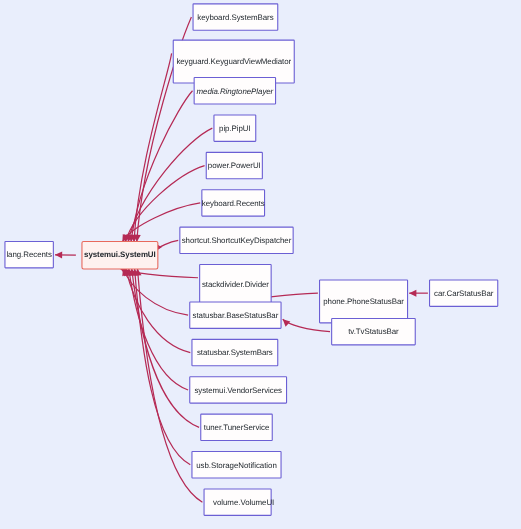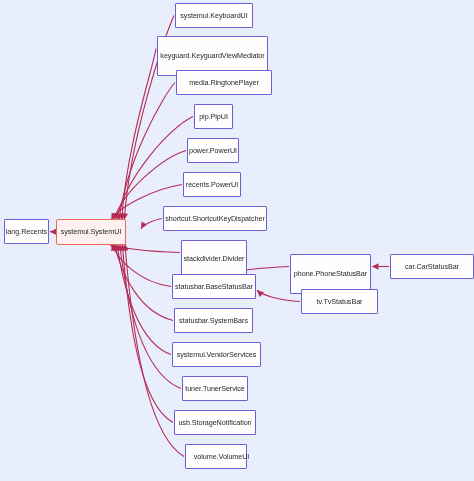--- a/index.html
+++ b/index.html
@@ -89,40 +89,40 @@
       <polygon points="218.9,275 223.63331884904576,269.51495736814485 226.13359325286964,275.40636024908787" fill="#b52a55"></polygon>
       <path d="M300,301.5 C278.60645248083966,300.375 262.16,294.975 257,290.25" fill="none" stroke="#b52a55" stroke-width="1.1"></path>
       <polygon points="257,290.25 263.954890910847,292.2796532753696 259.63273922272504,296.9997173411281" fill="#b52a55"></polygon>
       <path d="M389,266.5 L372,266.5" fill="none" stroke="#b52a55" stroke-width="1.1"></path>
       <polygon points="372,266.5 378.5,263.3 378.5,269.7" fill="#b52a55"></polygon>
     </svg>
   <div id="node-layer">
       <div class="node" style="left: 4px; top: 219px; width: 45px; height: 25px;">
         <span class="label">lang.Recents</span>
       </div>
-      <div class="node highlight" style="left: 56px; top: 219px; width: 70px; height: 26px;">
+      <div class="node highlight" style="left: 74px; top: 219px; width: 70px; height: 26px; font-weight: bold;">
         <span class="label">systemui.SystemUI</span>
       </div>
       <div class="node" style="left: 175px; top: 3px; width: 78px; height: 25px;">
-        <span class="label">systemui.KeyboardUI</span>
+        <span class="label">keyboard.SystemBars</span>
       </div>
       <div class="node" style="left: 157px; top: 36px; width: 111px; height: 40px;">
         <span class="label">keyguard.KeyguardViewMediator</span>
       </div>
-      <div class="node" style="left: 176px; top: 70px; width: 96px; height: 25px;">
+      <div class="node" style="left: 176px; top: 70px; width: 75px; height: 25px; font-style: italic;">
         <span class="label">media.RingtonePlayer</span>
       </div>
       <div class="node" style="left: 194px; top: 104px; width: 39px; height: 25px;">
         <span class="label">pip.PipUI</span>
       </div>
       <div class="node" style="left: 187px; top: 138px; width: 52px; height: 25px;">
         <span class="label">power.PowerUI</span>
       </div>
       <div class="node" style="left: 183px; top: 172px; width: 58px; height: 25px;">
-        <span class="label">recents.PowerUI</span>
+        <span class="label">keyboard.Recents</span>
       </div>
       <div class="node" style="left: 163px; top: 206px; width: 104px; height: 25px;">
         <span class="label">shortcut.ShortcutKeyDispatcher</span>
       </div>
       <div class="node" style="left: 181px; top: 240px; width: 66px; height: 38px;">
         <span class="label">stackdivider.Divider</span>
       </div>
       <div class="node" style="left: 172px; top: 274px; width: 84px; height: 25px;">
         <span class="label">statusbar.BaseStatusBar</span>
       </div>
@@ -137,20 +137,20 @@
       </div>
       <div class="node" style="left: 174px; top: 410px; width: 82px; height: 25px;">
         <span class="label">usb.StorageNotification</span>
       </div>
       <div class="node" style="left: 185px; top: 444px; width: 62px; height: 25px; padding-left: 11px;">
         <span class="label">volume.VolumeUI</span>
       </div>
       <div class="node" style="left: 290px; top: 254px; width: 81px; height: 40px;">
         <span class="label">phone.PhoneStatusBar</span>
       </div>
-      <div class="node" style="left: 390px; top: 254px; width: 84px; height: 25px;">
+      <div class="node" style="left: 390px; top: 254px; width: 63px; height: 25px;">
         <span class="label">car.CarStatusBar</span>
       </div>
       <div class="node" style="left: 301px; top: 289px; width: 77px; height: 25px;">
         <span class="label">tv.TvStatusBar</span>
       </div>
     </div>
 </div>
 
 </body></html>

